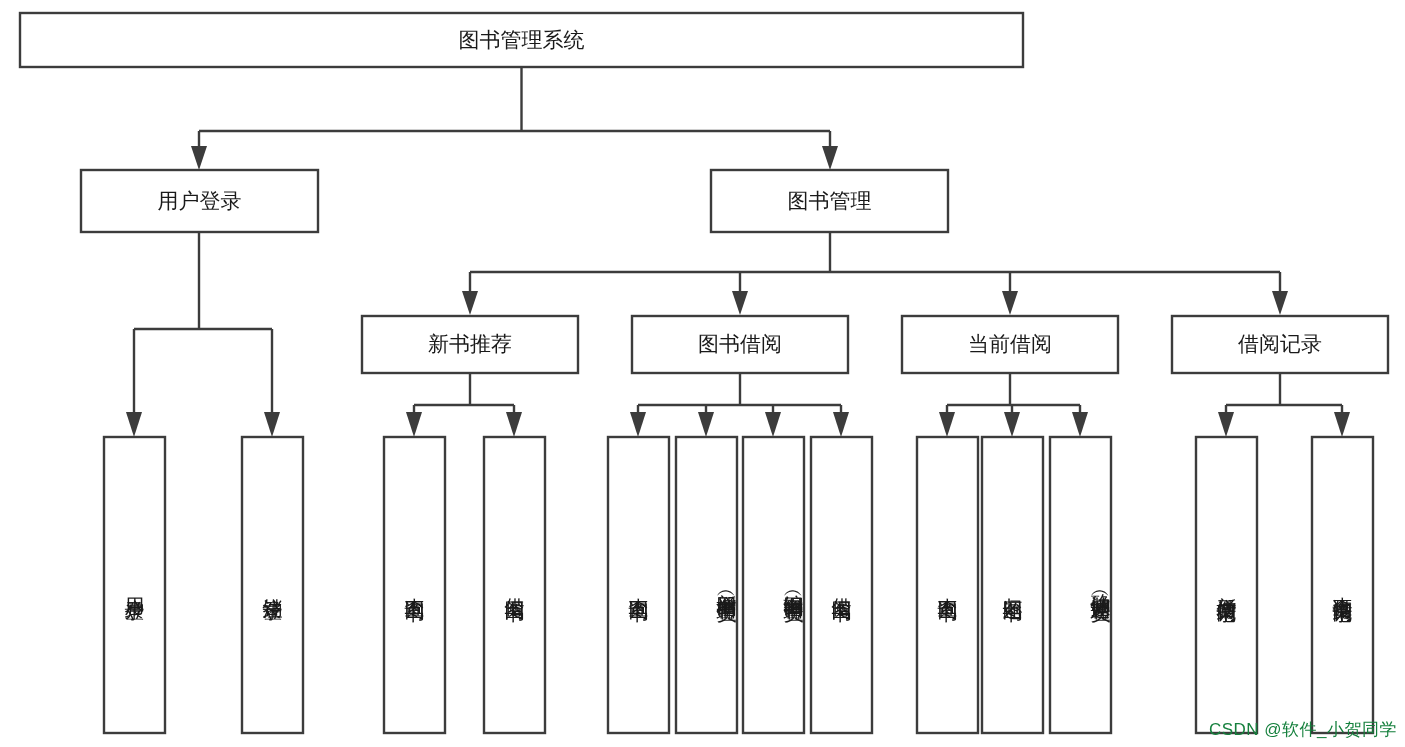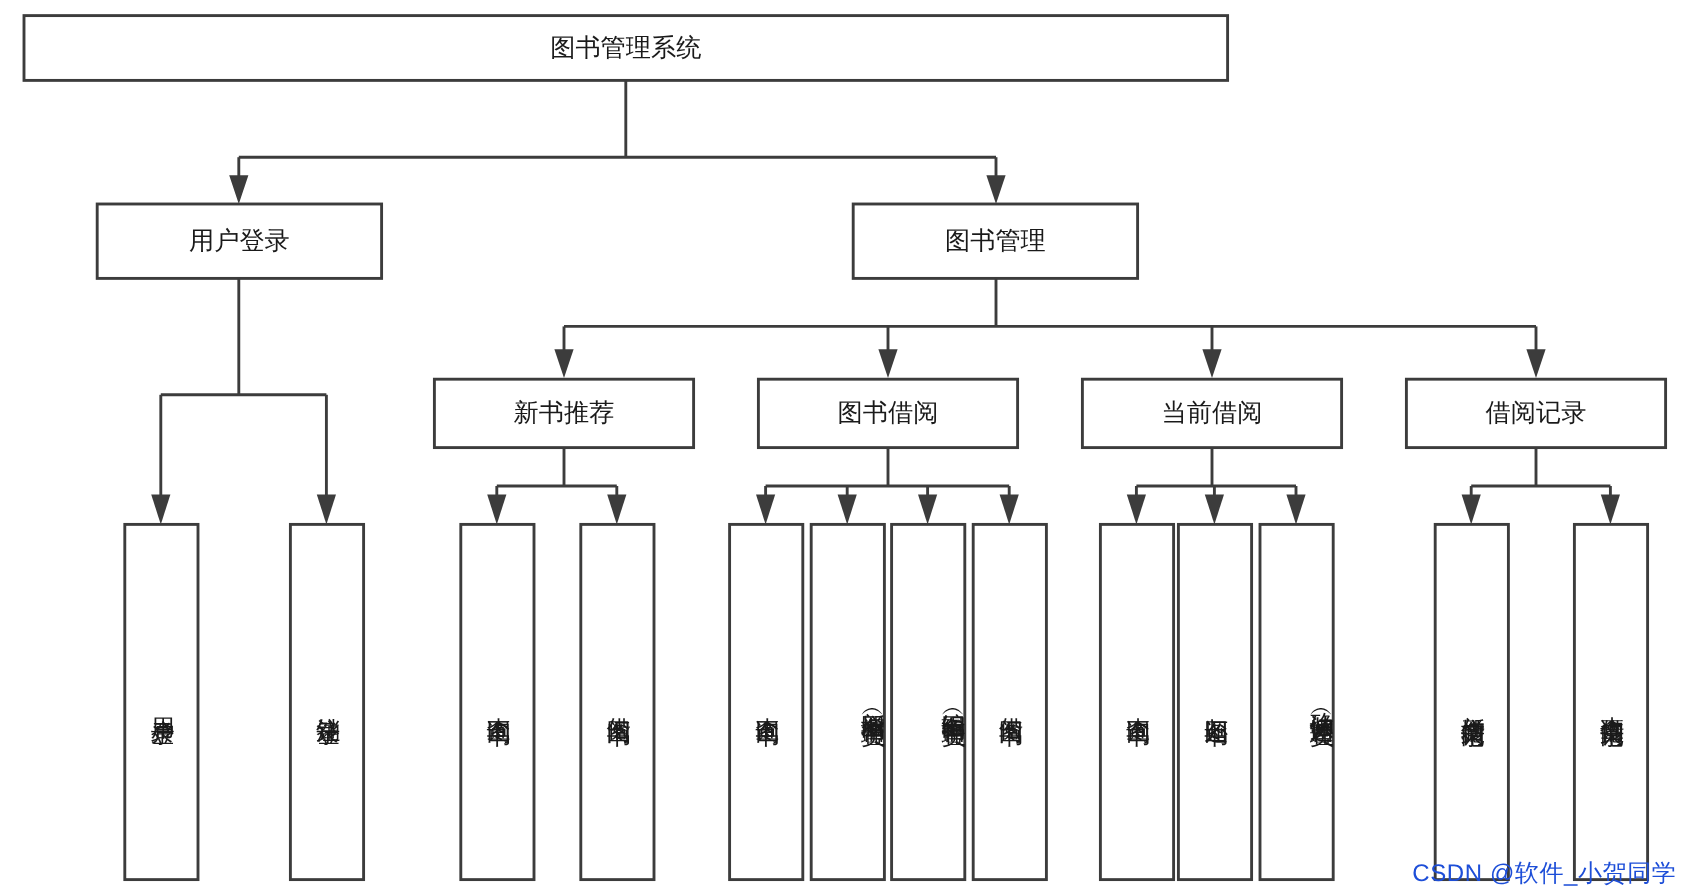--- a/index.html
+++ b/index.html
@@ -63,22 +63,22 @@
     color: #1a1a1a;
     letter-spacing: 1.5px;
     pointer-events: none;
     text-align: center;
   }
   .watermark {
     position: absolute;
     right: 8px;
     bottom: 6px;
     font-family: "Liberation Sans", "DejaVu Sans", sans-serif;
-    font-size: 20px;
-    color: #1d4ed8;
+    font-size: 17px;
+    color: #15803d;
     letter-spacing: 0.5px;
     white-space: nowrap;
   }
 </style>
 </head>
 <body>
 
 <div id="diagram-root">
 
   <svg id="flow-svg" viewBox="0 0 1405 747">

